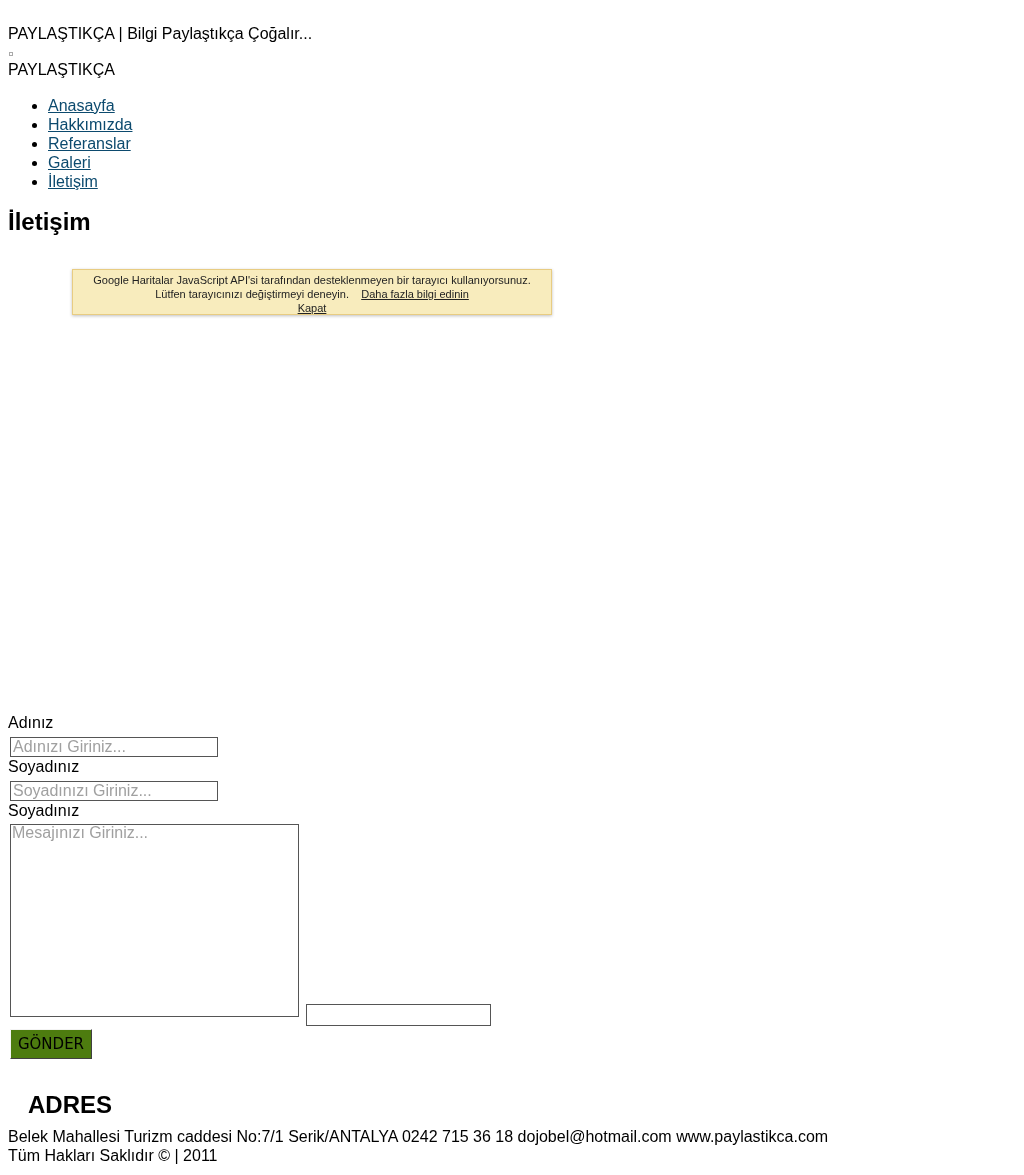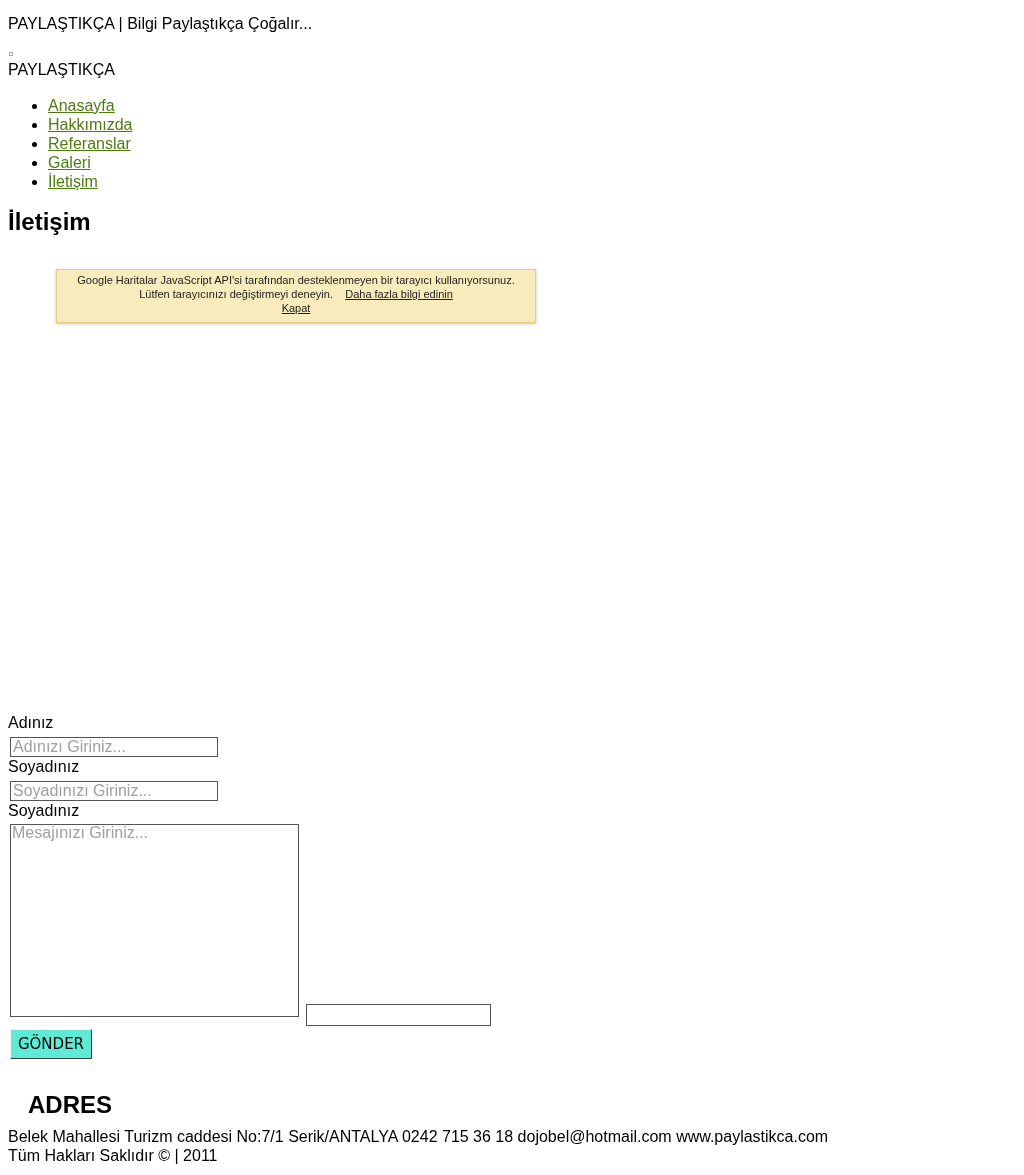--- a/index.html
+++ b/index.html
@@ -6,30 +6,30 @@
     body {
       font-family: "Liberation Sans", sans-serif;
       font-size: 16px;
       color: #000;
       width: 1024px;
       height: 1175px;
       position: relative;
       overflow: hidden;
     }
     .abs { position: absolute; }
-    .site-title { left: 8px; top: 15px; line-height: 18px; white-space: nowrap; }
+    .site-title { left: 8px; top: 25px; line-height: 18px; white-space: nowrap; }
     .logo-img { left: 9px; top: 52px; width: 4px; height: 4px; border: 1px solid #aaa; box-sizing: border-box; }
     .logo-text { left: 8px; top: 61px; line-height: 18px; }
     ul.nav { position: absolute; left: 8px; top: 96px; margin: 0; padding: 0 0 0 40px; list-style: disc; }
     ul.nav li { line-height: 19px; height: 19px; }
-    ul.nav a { color: #4d7c0f; text-decoration: underline; }
+    ul.nav a { color: #0c4a6e; text-decoration: underline; }
     h1.page-title { position: absolute; left: 8px; top: 206px; margin: 0; font-size: 24px; font-weight: bold; line-height: 32px; }
     .map-area { left: 8px; top: 258px; width: 600px; height: 450px; }
     .map-notice {
-      position: absolute; left: 48px; top: 11px; width: 480px; height: 54px;
+      position: absolute; left: 64px; top: 11px; width: 480px; height: 46px;
       background: #f8ecbd; border: 1px solid #e8cc82; box-sizing: border-box;
       box-shadow: 0 1px 3px rgba(0,0,0,0.25);
       font-size: 11px; line-height: 14px; text-align: center; color: #222;
       padding: 3px 8px 0 8px;
     }
     .map-notice a { color: #222; text-decoration: underline; }
     .form-label { left: 8px; line-height: 18px; }
     .input {
       position: absolute; left: 10px; width: 208px; height: 20px; box-sizing: border-box;
       border: 1px solid #555; background: #fff; font-family: "Liberation Sans", sans-serif;
@@ -38,21 +38,21 @@
     .input::placeholder { color: #a0a0a0; }
     .textarea {
       position: absolute; left: 10px; top: 824px; width: 289px; height: 193px; box-sizing: border-box;
       border: 1px solid #555; background: #fff; resize: none; font-family: "Liberation Sans", sans-serif;
       font-size: 16px; padding: 0 1px; line-height: 16px;
     }
     .textarea::placeholder { color: #a0a0a0; }
     .extra-input { left: 306px; top: 1004px; width: 185px; height: 22px; }
     .submit {
       position: absolute; left: 10px; top: 1029px; width: 82px; height: 30px; box-sizing: border-box;
-      background: #5eead4; border: 1px solid; border-color: #f4f4f4 #404040 #404040 #f4f4f4;
+      background: #4d7c0f; border: 1px solid; border-color: #f4f4f4 #404040 #404040 #f4f4f4;
       font-family: "DejaVu Sans", sans-serif; font-size: 15px; color: #000; padding: 0;
     }
     h2.address-title { position: absolute; left: 16px; top: 1078px; margin: 12px; font-size: 24px; font-weight: bold; line-height: 30px; }
     .address-line { left: 8px; top: 1128px; line-height: 18px; white-space: nowrap; }
     .copyright { left: 8px; top: 1147px; line-height: 18px; white-space: nowrap; }
   </style>
 </head>
 <body>
 
 <div class="abs site-title">PAYLAŞTIKÇA | Bilgi Paylaştıkça Çoğalır...</div>

